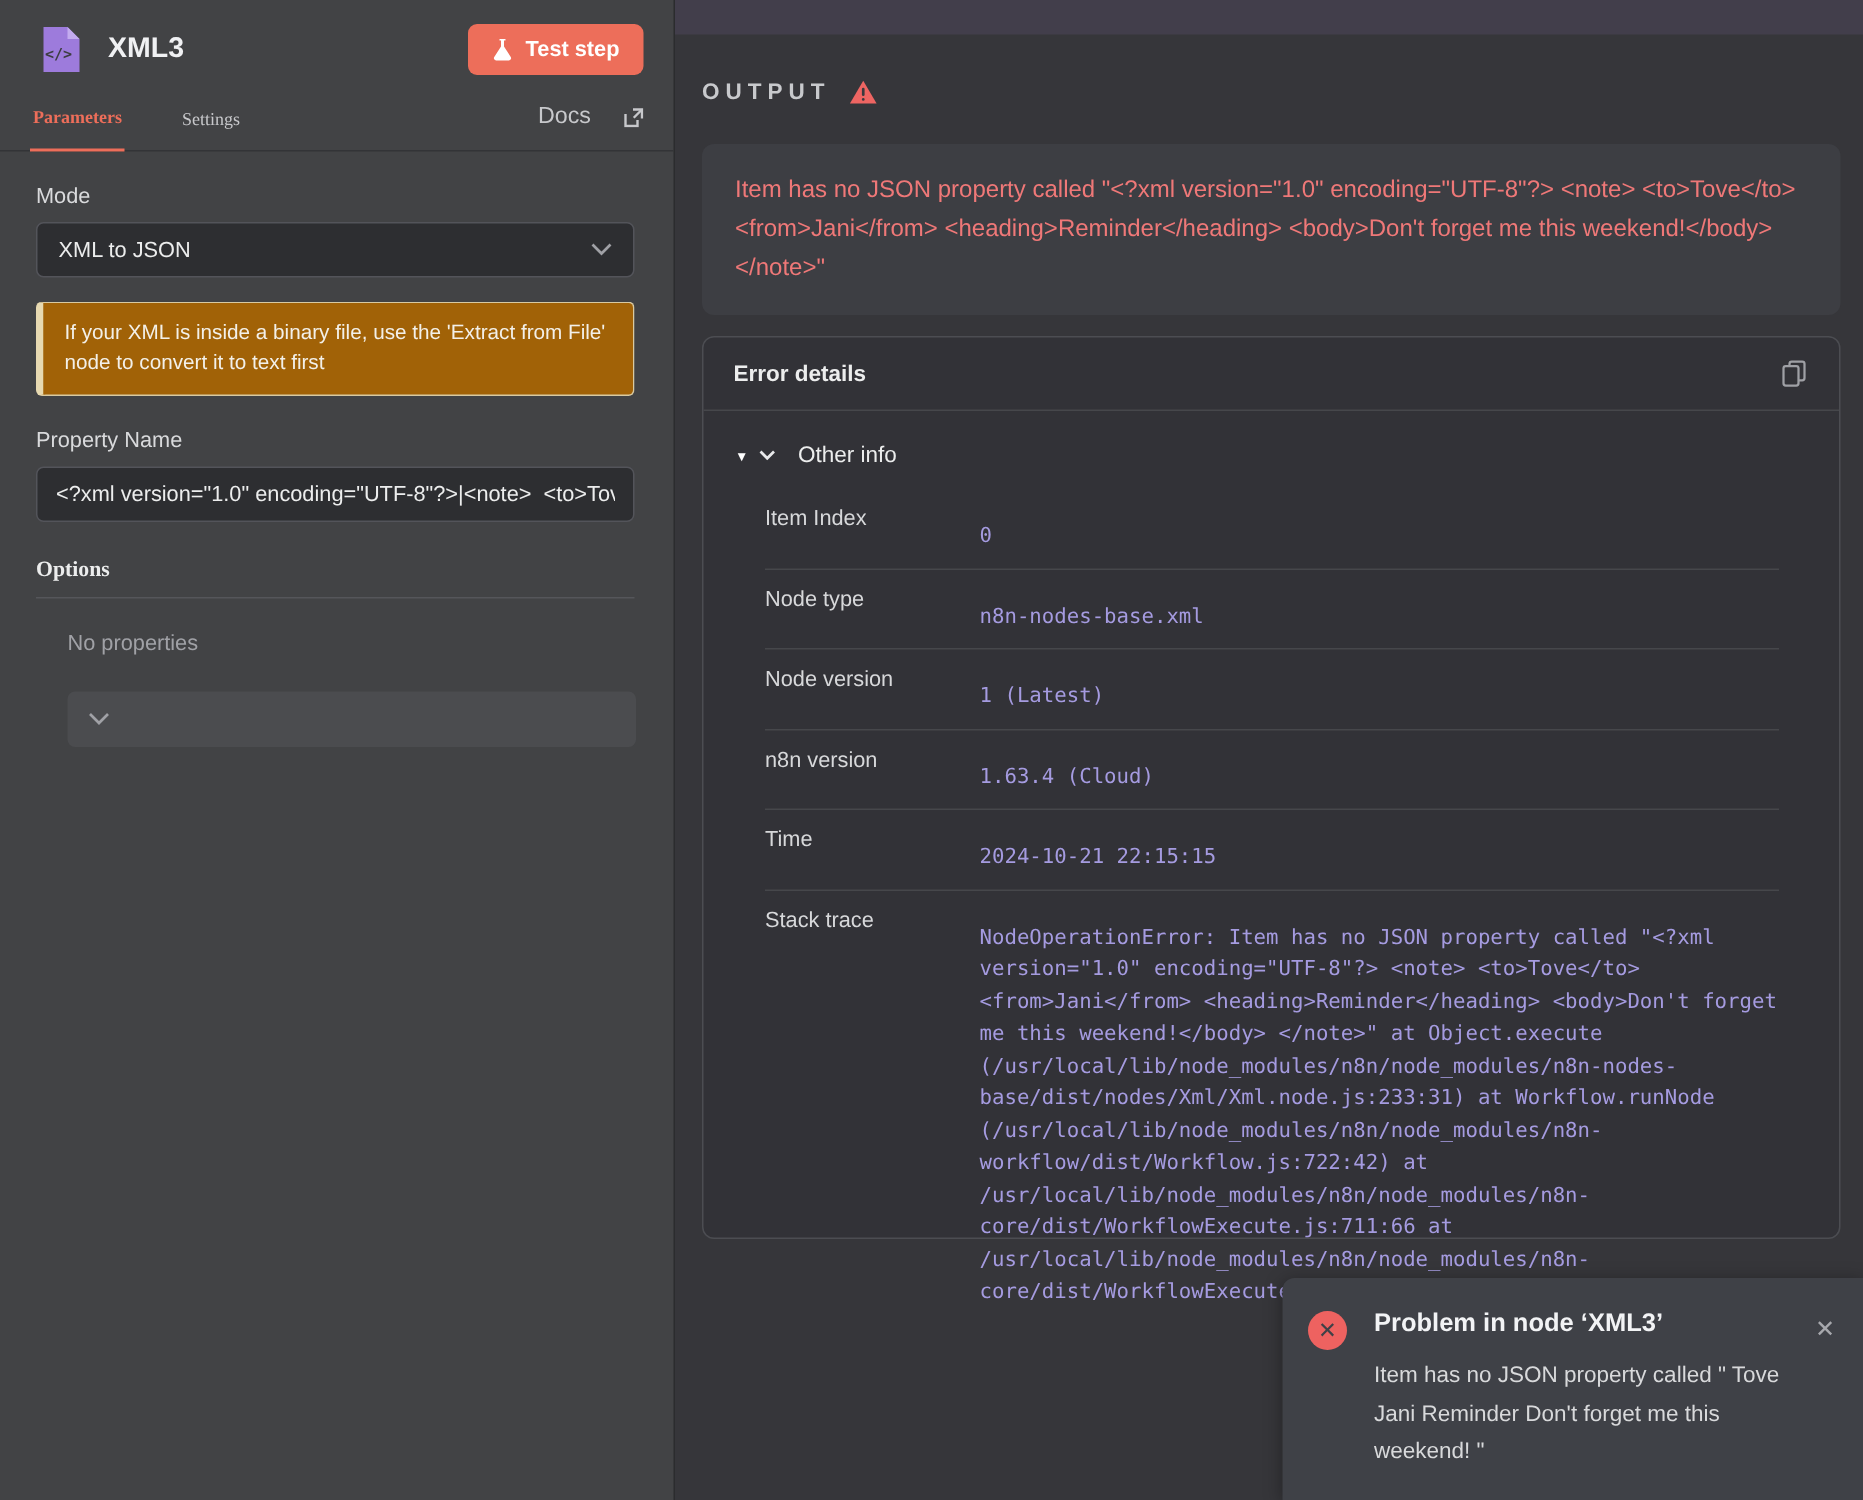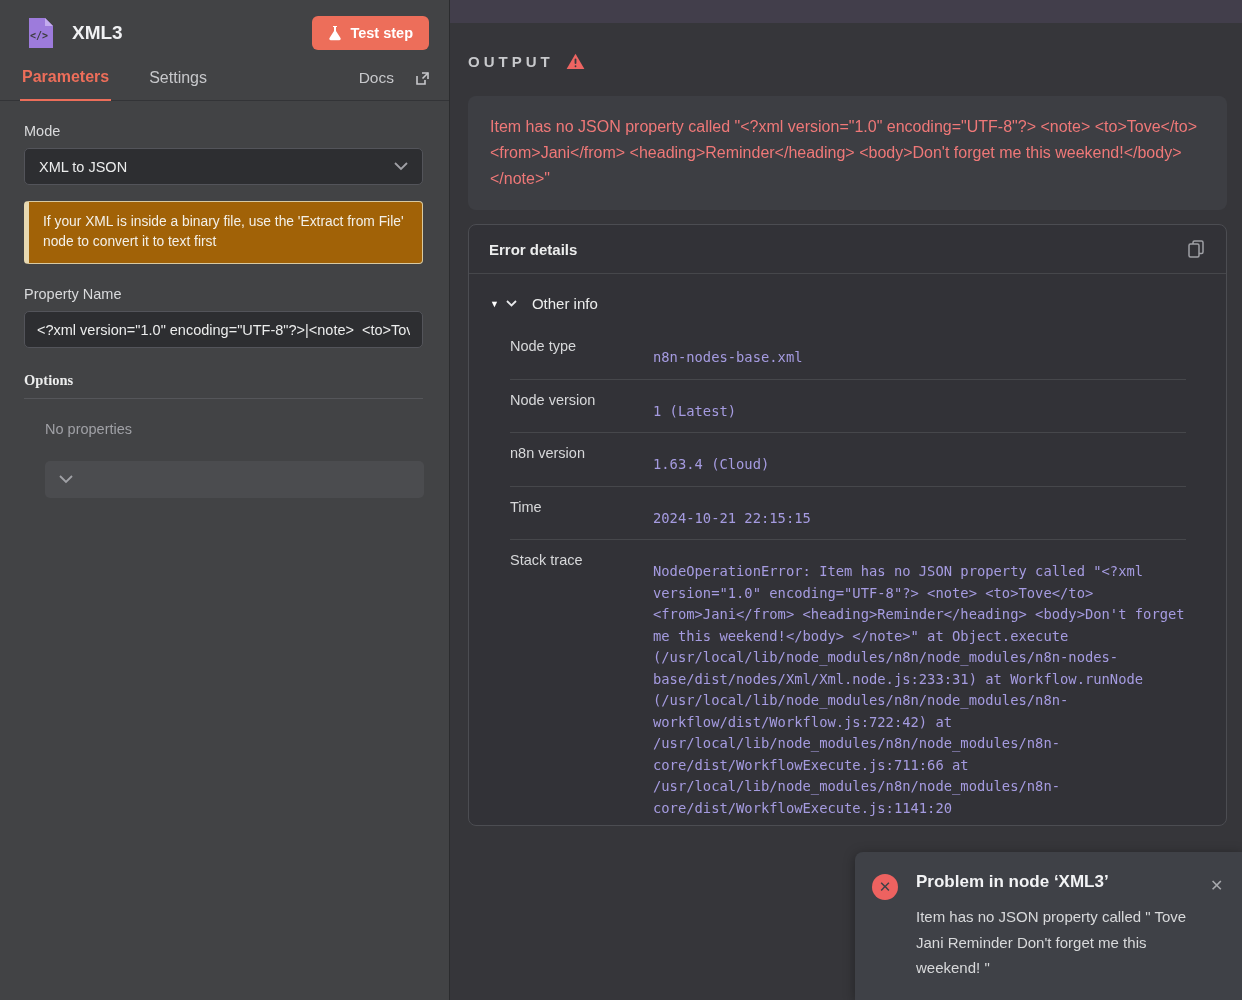--- a/index.html
+++ b/index.html
@@ -22,21 +22,21 @@
   .test-step-btn {
     background:#ed6e5a; border:none; border-radius:6px; cursor:pointer;
     color:#fff; font-size:14.5px; font-weight:bold;
     font-family:inherit; padding:9px 16px;
     display:flex; align-items:center; gap:8px;
   }
   .tabs-row {
     display:flex; align-items:flex-end; padding:0 20px;
     border-bottom:1px solid #333437; height:42px;
   }
-  .tab { font-size:16px; padding:0 2px 13px 2px; cursor:pointer; color:#c7c8cb; }
+  .tab { font-size:12px; padding:0 2px 13px 2px; cursor:pointer; color:#c7c8cb;font-family:Liberation Serif, serif; }
   .tab.active { color:#ed6e5a; font-weight:bold; border-bottom:2px solid #ed6e5a; margin-bottom:-1px; }
   .tab + .tab { margin-left:36px; }
   .docs-link {
     margin-left:auto; color:#c7c8cb; font-size:15.5px; padding-bottom:13px;
     display:flex; align-items:center; gap:22px; cursor:pointer;
   }
   .lp-body { padding:22px 26px 0 24px; }
   .field-label { font-size:14.5px; color:#d9dadc; margin-bottom:9px; }
   .select-box {
     height:37px; background:#2d2e31; border:1px solid #53545a; border-radius:5px;
@@ -232,20 +232,24 @@
         <span>
           <svg width="11" height="7" viewBox="0 0 11 7">
               <path d="M1 1 l4.5 4.5 L10 1" fill="none" stroke="#e8e9eb" stroke-width="1.8"></path>
             </svg>
         </span>
         <span class="other-info-label">Other info</span>
       </div>
 
       <div class="info-table">
         <div class="info-row">
+          <div class="info-label">Item Index</div>
+          <div class="info-value">0</div>
+        </div>
+        <div class="info-row">
           <div class="info-label">Node type</div>
           <div class="info-value">n8n-nodes-base.xml</div>
         </div>
         <div class="info-row">
           <div class="info-label">Node version</div>
           <div class="info-value">1 (Latest)</div>
         </div>
         <div class="info-row">
           <div class="info-label">n8n version</div>
           <div class="info-value">1.63.4 (Cloud)</div>

